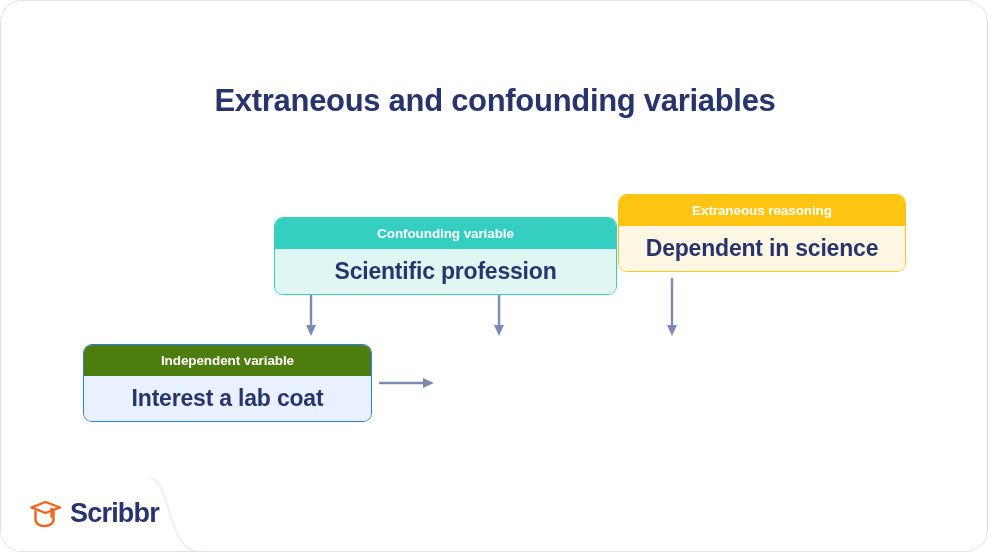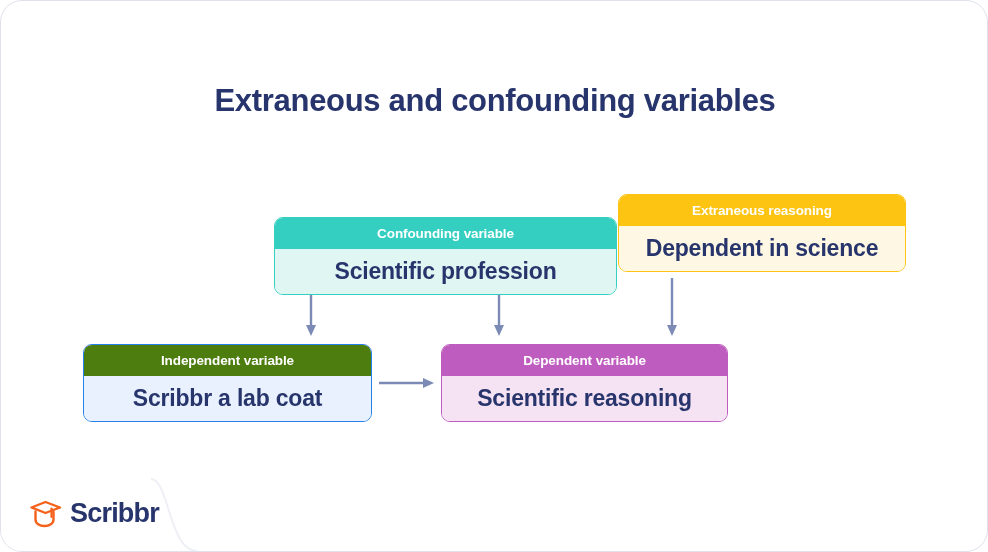--- a/index.html
+++ b/index.html
@@ -181,27 +181,23 @@
     <div class="vbody">Scientific profession</div>
   </div>
 
   <div class="vbox" id="box-extraneous">
     <div class="vhead">Extraneous reasoning</div>
     <div class="vbody">Dependent in science</div>
   </div>
 
   <div class="vbox" id="box-independent">
     <div class="vhead">Independent variable</div>
-    <div class="vbody">Scribbr a lab coat</div>
-  </div>
-
-  <div class="vbox" id="box-dependent">
-    <div class="vhead">Dependent variable</div>
-    <div class="vbody">Scientific reasoning</div>
-  </div>
+    <div class="vbody">Interest a lab coat</div>
+  </div>
+
 
   <div class="logo-tab">
     <svg width="205" height="82" viewBox="0 0 205 82">
       <path d="M0,10 L150,10 C168,10 168,82 196,82 L0,82 Z" fill="#ffffff"></path>
       <path d="M150,10 C168,10 168,82 196,82" fill="none" stroke="#eef0f6" stroke-width="2"></path>
     </svg>
     <div class="logo-row">
       <svg width="34" height="30" viewBox="0 0 34 30">
         <path d="M2.5,8.5 L16.5,3 L31,8.5 L16.5,14 Z" fill="none" stroke="#f4611a" stroke-width="2.4" stroke-linejoin="round"></path>
         <path d="M6.5,12.5 L6.5,20.5 C6.5,24.5 10.5,27 15.5,27 C20.5,27 24.5,24.5 24.5,20.5 L24.5,13" fill="none" stroke="#f4611a" stroke-width="2.4" stroke-linecap="round" stroke-linejoin="round"></path>

